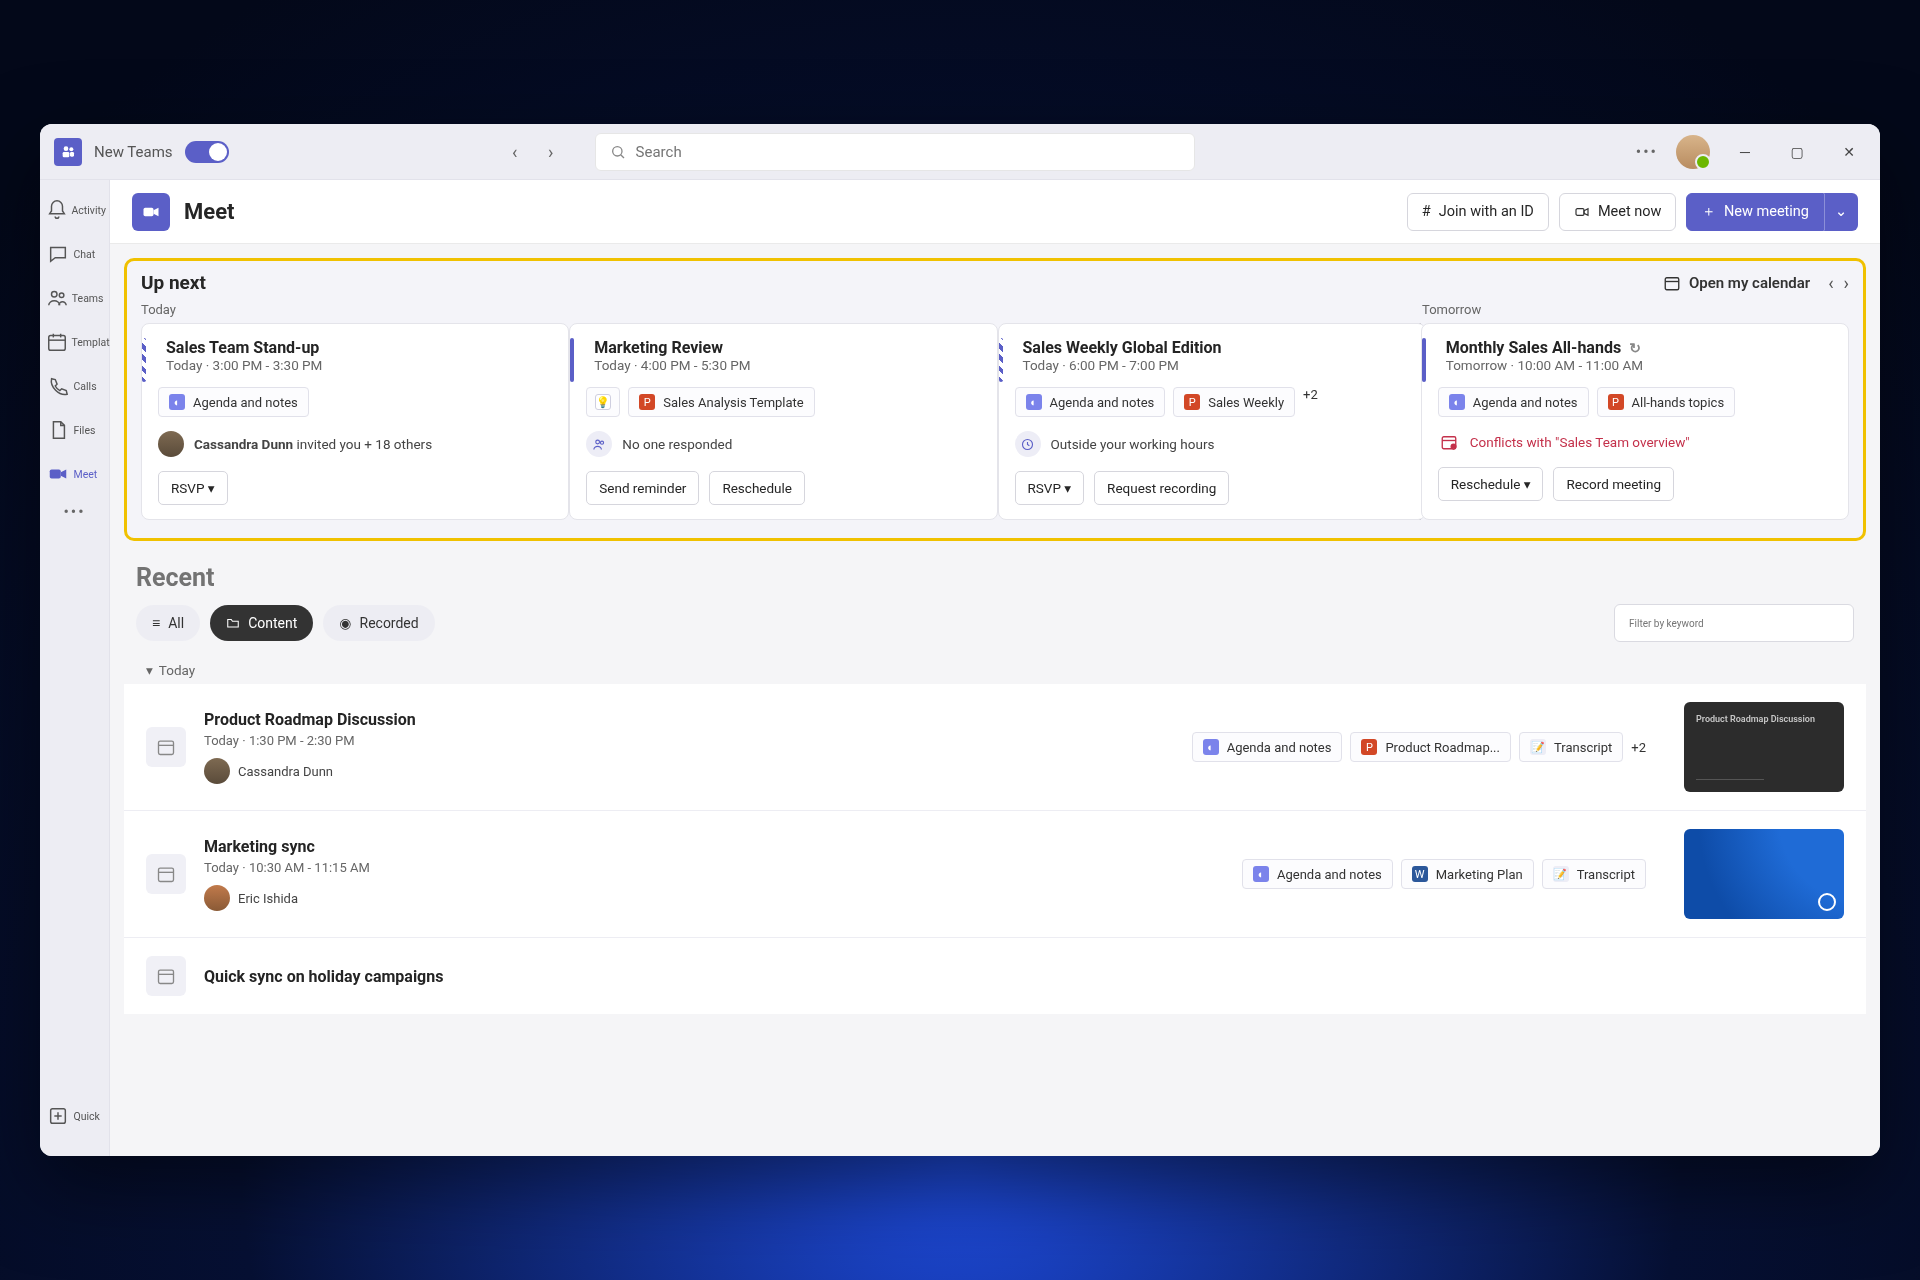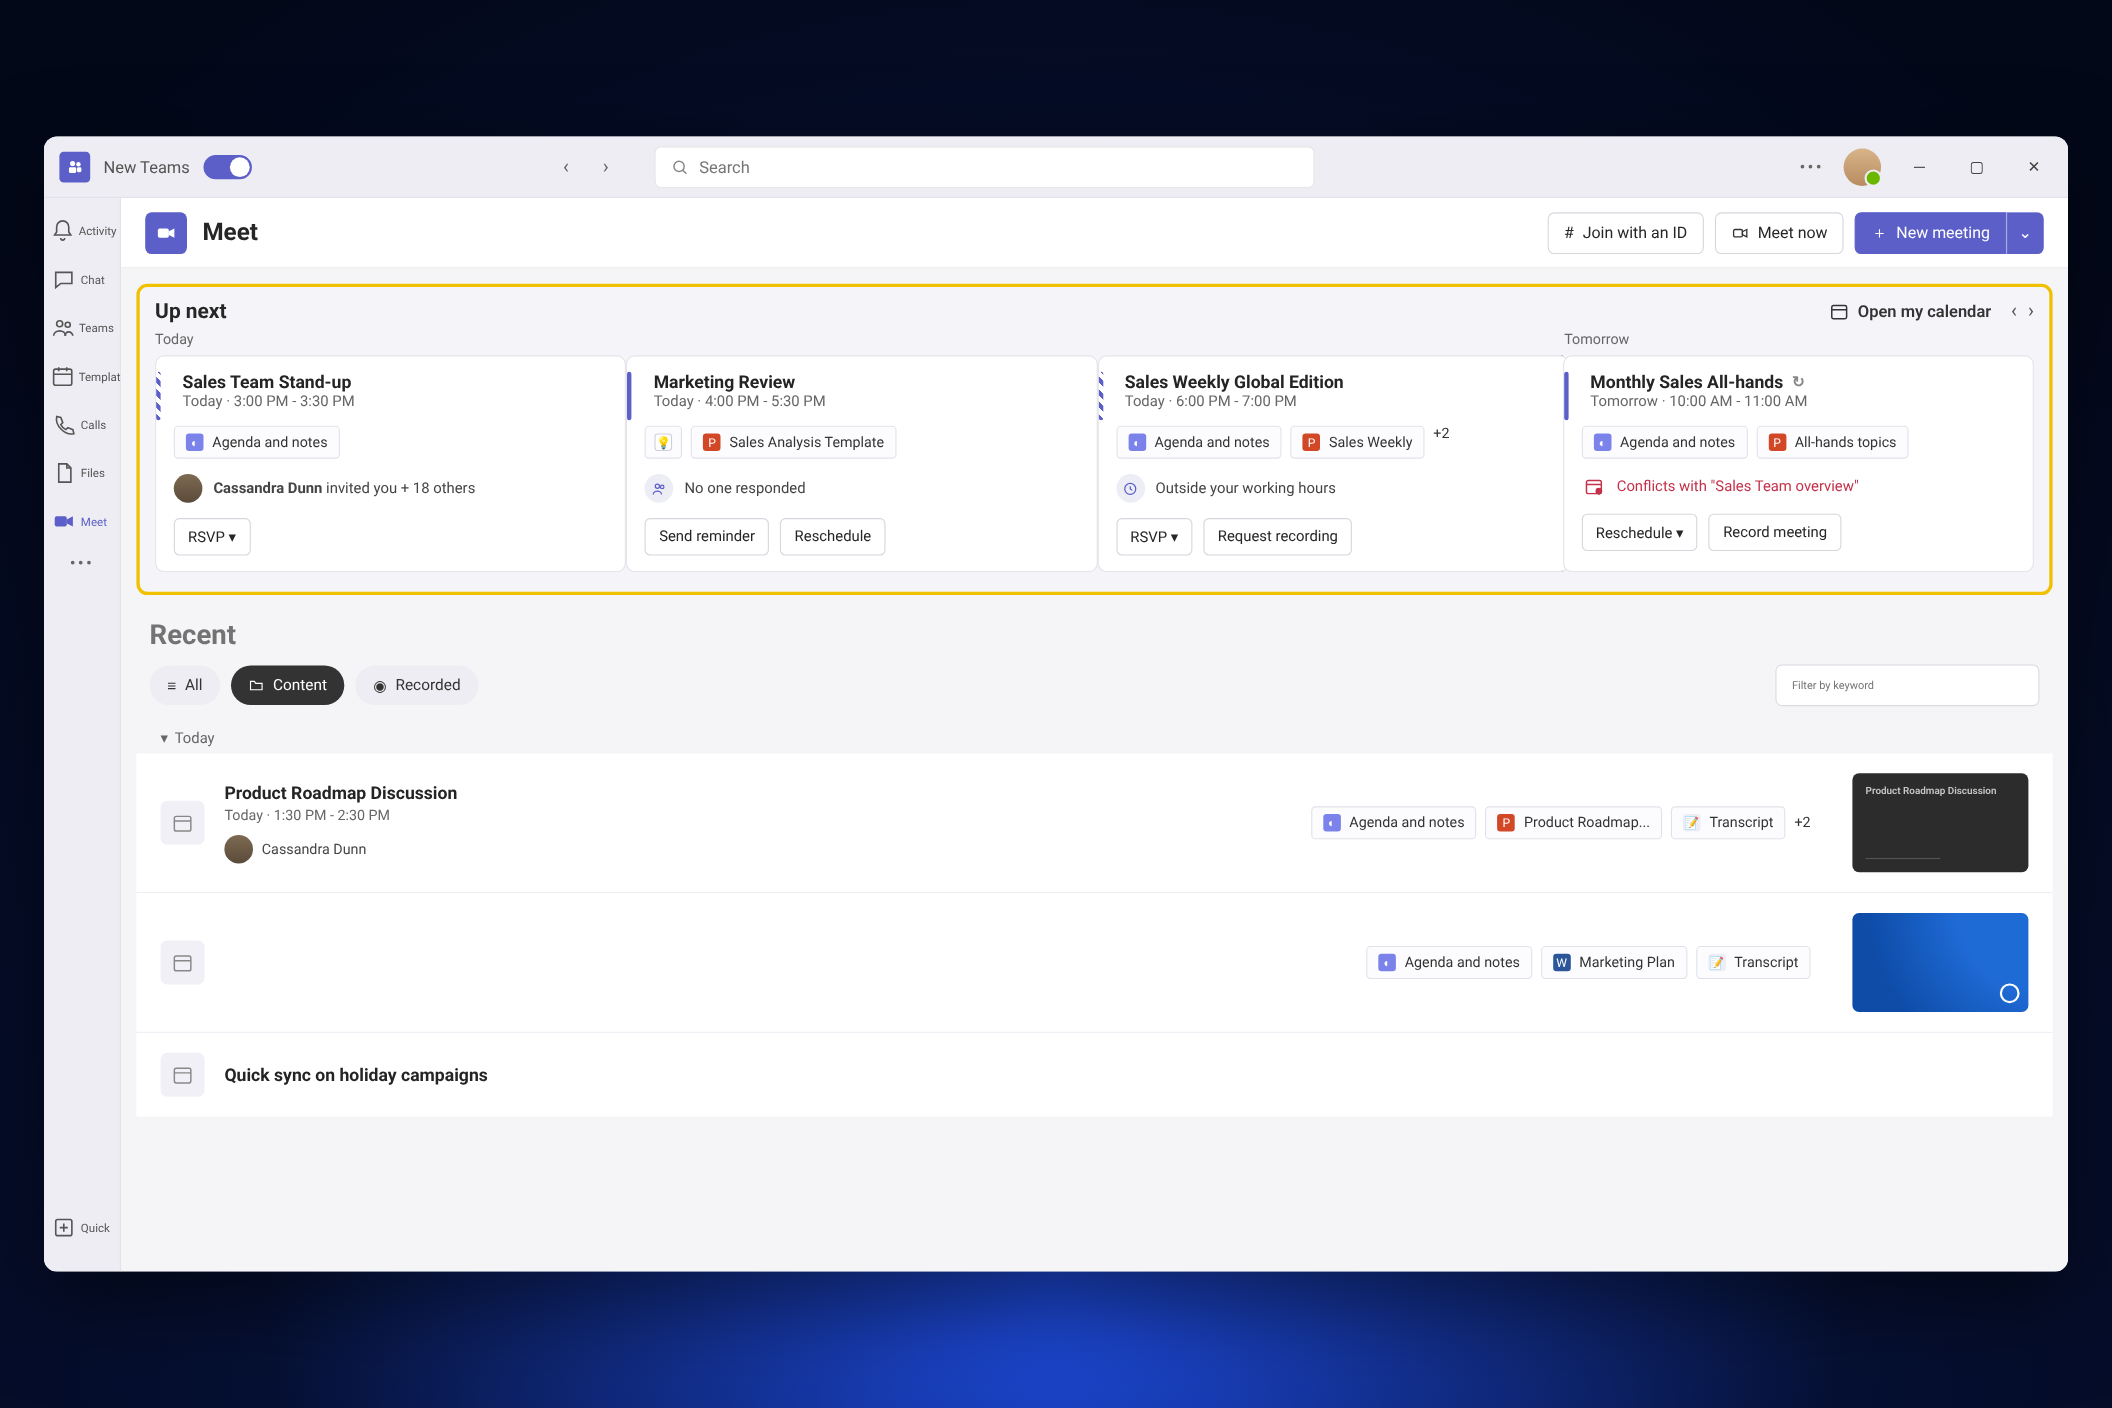--- a/index.html
+++ b/index.html
@@ -472,20 +472,28 @@
           </div>
         </div>
 
         <div class="recent-row">
           <div class="row-sq">
               <svg width="20" height="20" viewBox="0 0 24 24" fill="none" stroke="#888" stroke-width="1.6">
                 <rect x="3" y="5" width="18" height="16" rx="2"></rect>
                 <line x1="3" y1="10" x2="21" y2="10"></line>
               </svg>
             </div>
+          <div class="row-main">
+            <div class="row-title">Marketing sync</div>
+            <div class="row-time"><span>Today</span> · <span>10:30 AM - 11:15 AM</span></div>
+            <div class="row-person">
+              <div class="sm-avatar" style="background:linear-gradient(#C17A4B,#8A5A36)"></div>
+              <span>Eric Ishida</span>
+            </div>
+          </div>
           <div class="row-tags">
             <div class="tag">
                 <span class="t-icon loop">◐</span>
                 <span>Agenda and notes</span>
               </div>
             <div class="tag">
                 <span class="t-icon word">W</span>
                 <span>Marketing Plan</span>
               </div>
             <div class="tag">

